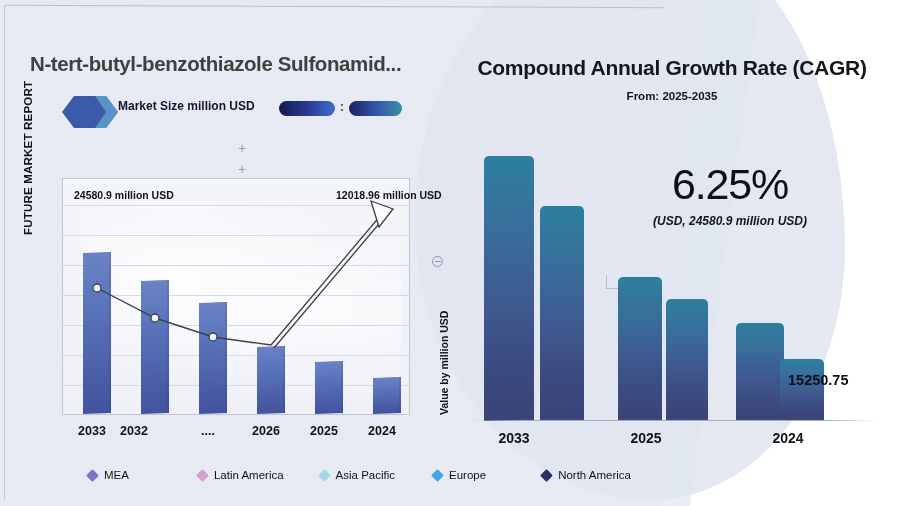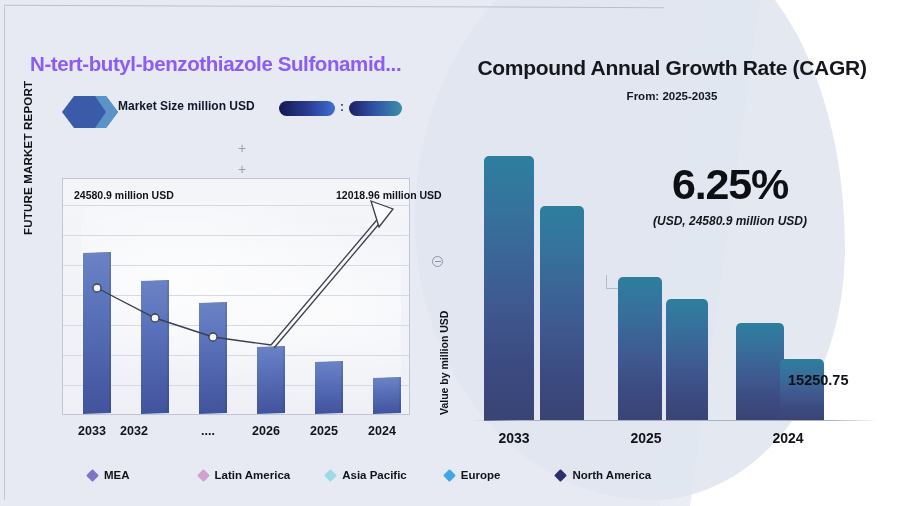--- a/index.html
+++ b/index.html
@@ -44,21 +44,21 @@
   }
   .frame-line-left {
     position: absolute; left: 4px; top: 6px;
     width: 0; height: 494px; border-left: 1px solid #c4c9d6;
   }
 
   
   .left-title {
     position: absolute; left: 30px; top: 52px;
     width: 420px;
-    font-size: 20.5px; font-weight: bold; color: #8b5cf6;
+    font-size: 20.5px; font-weight: bold; color: #404040;
     letter-spacing: -0.4px; white-space: nowrap; overflow: hidden;
   }
   .logo-hex {
     position: absolute; left: 62px; top: 94px;
     width: 62px; height: 36px;
   }
   .legend-pill-label {
     position: absolute; left: 118px; top: 99px;
     font-size: 12px; font-weight: bold; color: #0f172a;
     white-space: nowrap;
@@ -146,21 +146,21 @@
     white-space: nowrap;
   }
   .right-sub {
     position: absolute; left: 462px; top: 90px;
     width: 420px; text-align: center;
     font-size: 11.5px; font-weight: bold; color: #15171c;
   }
   .cagr-value {
     position: absolute; left: 600px; top: 160px;
     width: 260px; text-align: center;
-    font-size: 43px; font-weight: bold; color: #0d0f14; letter-spacing: -1.2px;
+    font-size: 43px; font-weight: normal; color: #0d0f14; letter-spacing: -1.2px;
   }
   .cagr-note {
     position: absolute; left: 600px; top: 214px;
     width: 260px; text-align: center;
     font-size: 12px; font-weight: bold; color: #15171c; white-space: nowrap; font-style: italic;
   }
   .bar-r {
     position: absolute; bottom: 0;
     border-radius: 5px 5px 0 0;
     background: linear-gradient(180deg,#2d7f9e 0%,#36719c 22%,#3f5a90 55%,#3b4a80 80%,#3a4474 100%);
@@ -185,21 +185,21 @@
     border-left: 1.3px solid #b4bacb; border-bottom: 1.3px solid #b4bacb;
   }
 
   
   .legend-row {
     position: absolute; left: 0; top: 462px;
     width: 860px; height: 26px;
     display: flex; align-items: center;
   }
   .legend-item { display: flex; align-items: center; gap: 7px; font-size: 11.5px;
-    font-weight: bold; color: #111318; white-space: nowrap; }
+    font-weight: normal; color: #111318; white-space: nowrap; }
   .legend-dot { width: 9px; height: 9px; transform: rotate(45deg); border-radius: 1px; }
 </style>
 </head>
 <body>
 
 <div id="root">
 
   <div class="bg-panel"></div>
   <div class="bg-panel-2"></div>
   <div class="bg-soft-blob"></div>

